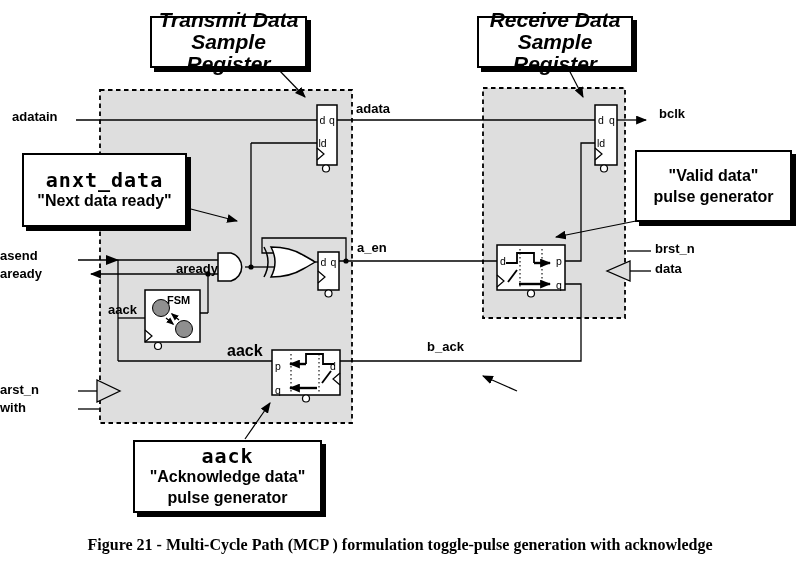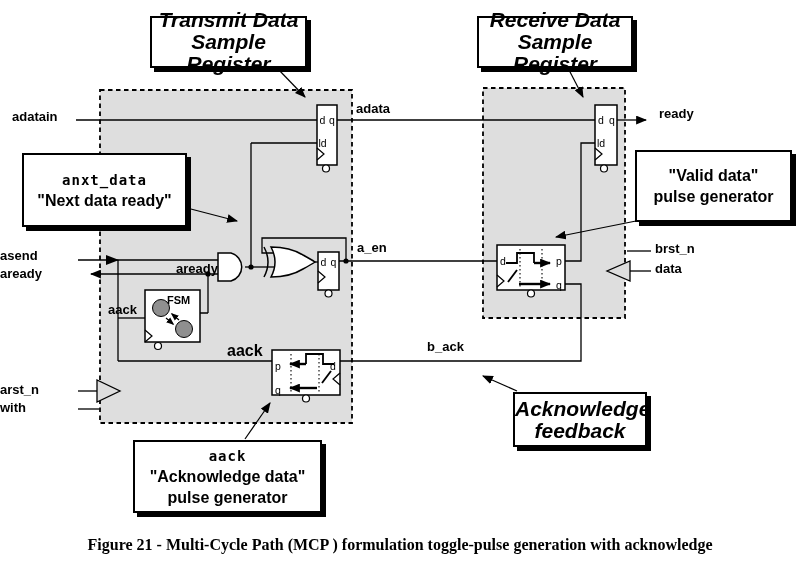--- a/index.html
+++ b/index.html
@@ -7,21 +7,21 @@
          font-family:"Liberation Sans",sans-serif;color:#000;}
   svg{position:absolute;left:0;top:0;}
   .lbl{position:absolute;font-weight:bold;font-size:13px;line-height:15px;white-space:nowrap;color:#000;}
   .lbl.sm{font-size:13px;line-height:13px;}
   .lbl.md{font-size:16px;line-height:16px;}
   .ra{}
   .callout{position:absolute;background:#fff;border:2px solid #000;box-shadow:4px 4px 0 #000;
            text-align:center;font-weight:bold;display:flex;flex-direction:column;justify-content:center;}
   .callout .t{font-size:21px;line-height:22px;font-style:italic;}
   .callout .t2{font-size:16px;line-height:21px;}
-  .callout .mono{font-family:"DejaVu Sans Mono",monospace;font-size:14px;line-height:20px;letter-spacing:1px;}
+  .callout .mono{font-family:"DejaVu Sans Mono",monospace;font-size:20px;line-height:20px;letter-spacing:1px;}
   .figcaption{position:absolute;left:0;top:536px;width:800px;text-align:center;
               font-family:"Liberation Serif",serif;font-weight:bold;font-size:16px;}
 </style>
 </head>
 <body>
 
 <div class="stage">
 
 <svg width="800" height="570" viewBox="0 0 800 570">
   <defs>
@@ -146,21 +146,21 @@
     <path d="M568,68 L583,97" marker-end="url(#ah)"></path>
     <path d="M187,208 L237,221" marker-end="url(#ah)"></path>
     <path d="M636,221 L556,237" marker-end="url(#ah)"></path>
     <path d="M245,439 L270,403" marker-end="url(#ah)"></path>
     <path d="M517,391 L483,376" marker-end="url(#ah)"></path>
   </g>
 </svg>
 
 <div class="lbl" style="left:12px;top:109px">adatain</div>
 <div class="lbl" style="left:356px;top:101px">adata</div>
-<div class="lbl" style="left:659px;top:106px">ready</div>
+<div class="lbl" style="left:659px;top:106px">bclk</div>
 <div class="lbl ra" style="left:0;top:248px;width:75px">asend</div>
 <div class="lbl ra" style="left:0;top:266px;width:77px">aready</div>
 <div class="lbl sm" style="left:176px;top:262px">aready</div>
 <div class="lbl sm" style="left:108px;top:303px">aack</div>
 <div class="lbl md" style="left:227px;top:343px">aack</div>
 <div class="lbl" style="left:357px;top:240px">a_en</div>
 <div class="lbl" style="left:427px;top:339px">b_ack</div>
 <div class="lbl ra" style="left:0;top:382px;width:77px">arst_n</div>
 <div class="lbl ra" style="left:0;top:400px;width:77px">with</div>
 <div class="lbl" style="left:655px;top:241px">brst_n</div>
@@ -185,20 +185,16 @@
   <div class="t2">"Valid data"</div>
   <div class="t2">pulse generator</div>
 </div>
 
 <div class="callout" style="left:133px;top:440px;width:185px;height:69px">
   <div class="mono">aack</div>
   <div class="t2">"Acknowledge data"</div>
   <div class="t2">pulse generator</div>
 </div>
 
-<div class="callout" style="left:513px;top:392px;width:130px;height:51px">
-  <div class="t">Acknowledge</div>
-  <div class="t">feedback</div>
-</div>
 
 <div class="figcaption">Figure 21 - Multi-Cycle Path (MCP ) formulation toggle-pulse generation with acknowledge</div>
 
 </div>
 
 </body></html>

